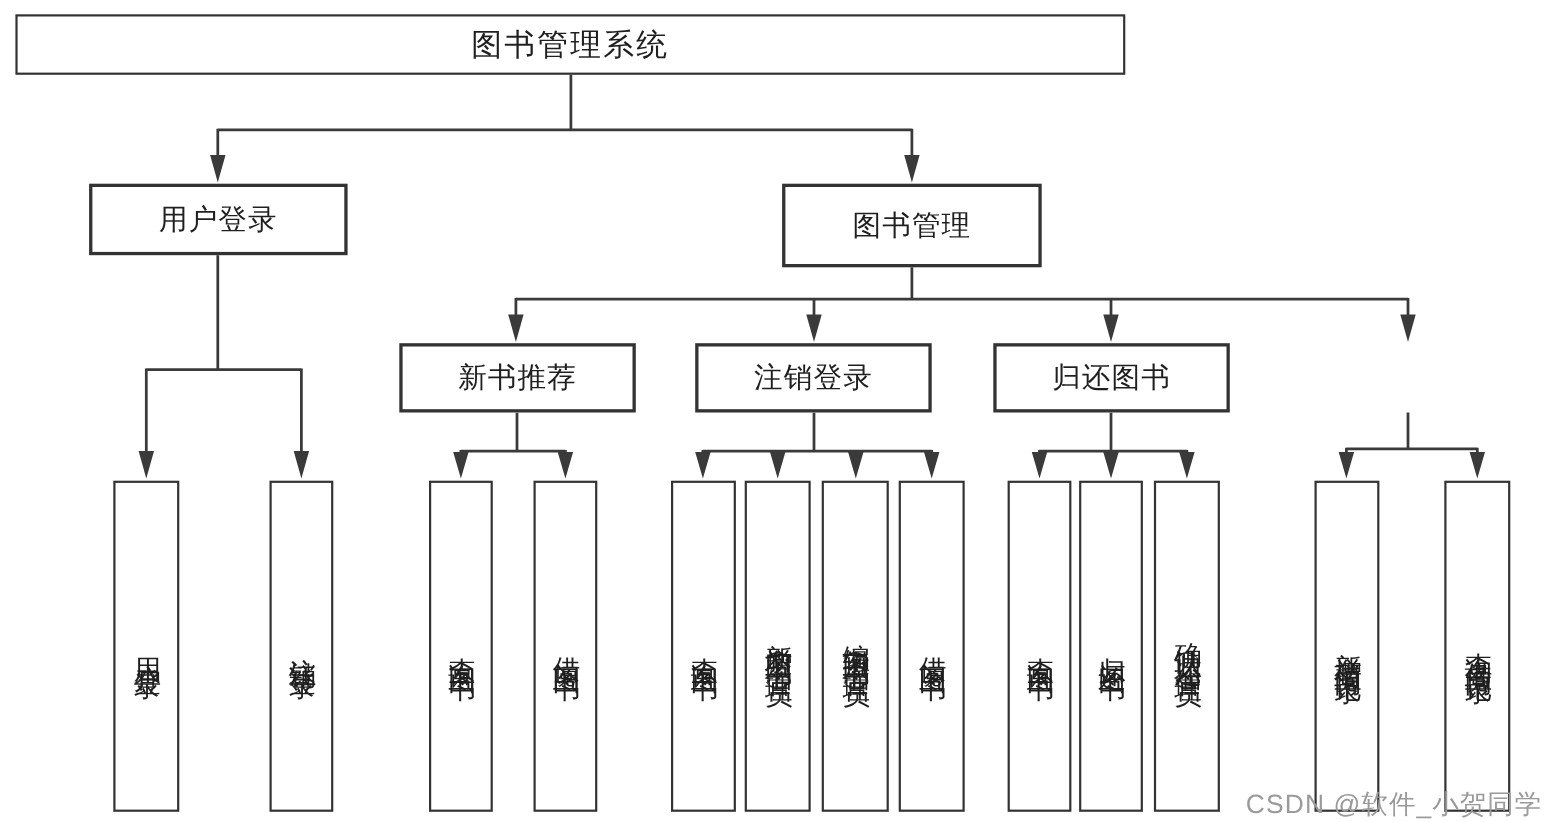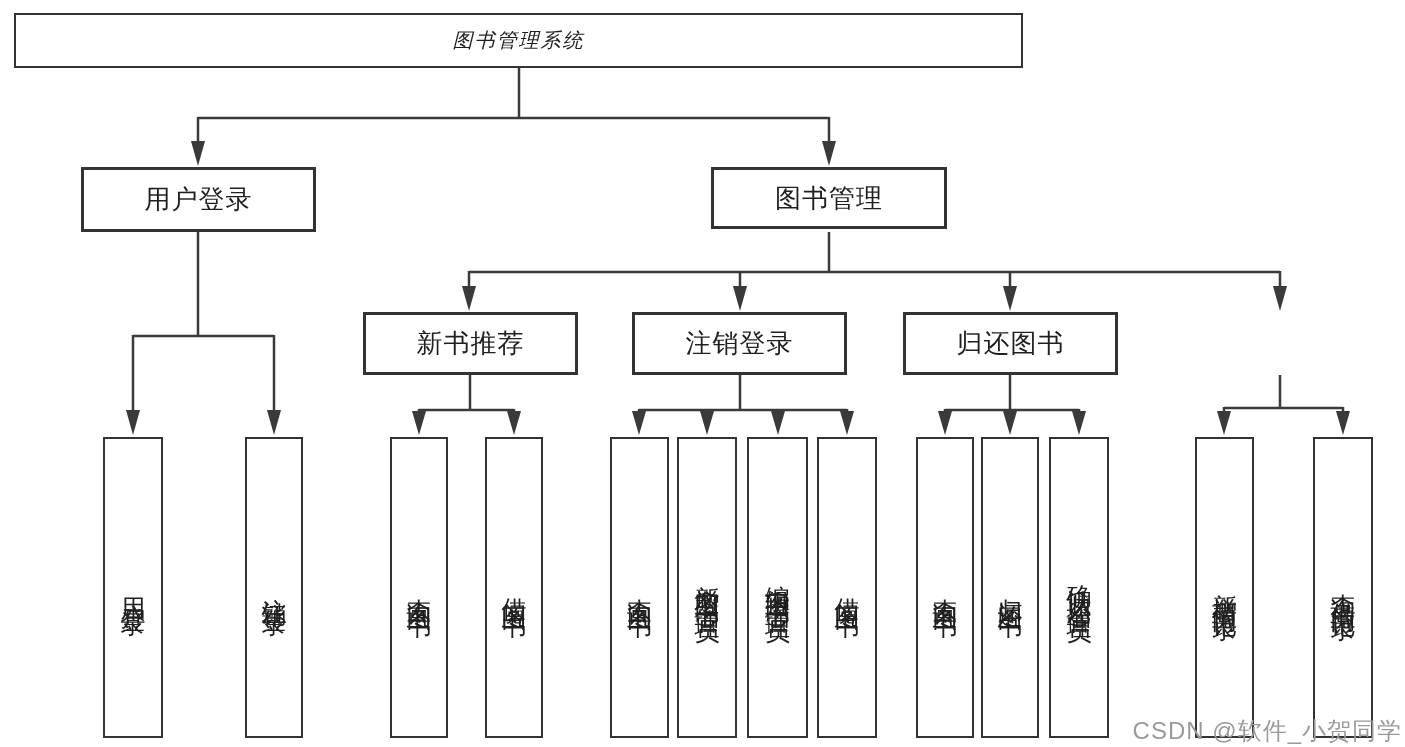--- a/index.html
+++ b/index.html
@@ -26,21 +26,21 @@
   .box{
     position:absolute;
     box-sizing:border-box;
     background:#fff;
     border:2.5px solid var(--border);
     display:flex;align-items:center;justify-content:center;
     color:var(--text);
   }
   .lvl2,.lvl3{border-width:3px;}
   .lbl-h{white-space:nowrap;letter-spacing:1px;}
-  .lvl-root .lbl-h{font-size:20px;letter-spacing:2px;font-style:italic;}
+  .lvl-root .lbl-h{font-size:28px;letter-spacing:2px;}
   .lvl2 .lbl-h,.lvl3 .lbl-h{font-size:26px;}
   .lbl-v{
     writing-mode:vertical-rl;
     text-orientation:mixed;
     font-size:25px;
     letter-spacing:5px;
     line-height:1;
     white-space:nowrap;
   }
   .watermark{
@@ -108,21 +108,21 @@
     </g>
   </svg>
 
   <div class="box lvl-root" style="left:14px;top:13px;width:1009px;height:55px;">
     <span class="lbl-h">图书管理系统</span>
   </div>
 
   <div class="box lvl2" style="left:81px;top:167px;width:235px;height:65px;">
     <span class="lbl-h">用户登录</span>
   </div>
-  <div class="box lvl2" style="left:711px;top:167px;width:236px;height:62px;">
+  <div class="box lvl2" style="left:711px;top:167px;width:236px;height:76px;">
     <span class="lbl-h">图书管理</span>
   </div>
 
   <div class="box lvl3" style="left:363px;top:312px;width:215px;height:63px;">
     <span class="lbl-h">新书推荐</span>
   </div>
   <div class="box lvl3" style="left:632px;top:312px;width:215px;height:63px;">
     <span class="lbl-h">注销登录</span>
   </div>
   <div class="box lvl3" style="left:903px;top:312px;width:215px;height:63px;">

